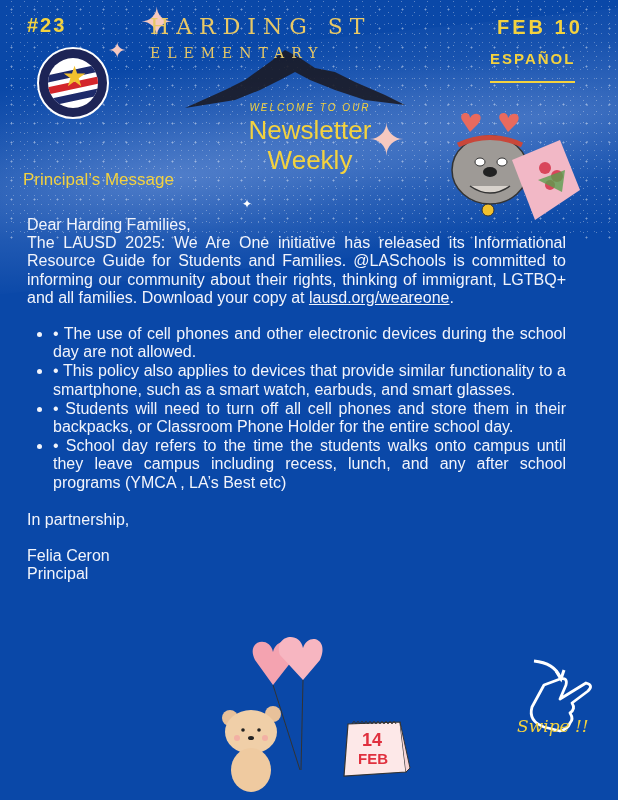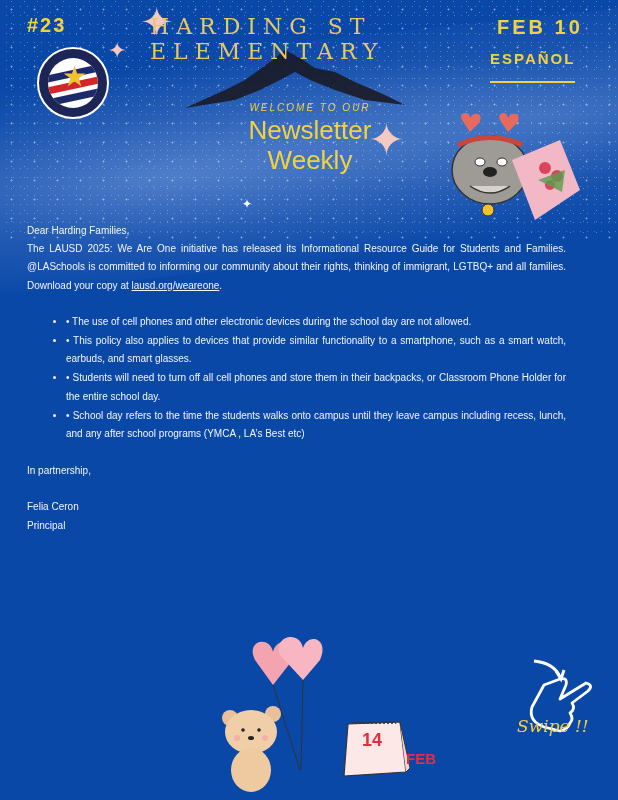--- a/index.html
+++ b/index.html
@@ -26,34 +26,34 @@
     background-position: 0 0, 5px 7px, 3px 2px;
     opacity:0.55;
   }
   .issue-number { position:absolute; left:27px; top:14px; color:#f3d23f; font-weight:bold; font-size:20px; letter-spacing:2px;text-align:center; }
   .seal { position:absolute; left:37px; top:47px; width:68px; height:68px; border-radius:50%; background:#1d2456; border:2px solid #fff; }
   .seal .inner { position:absolute; left:9px; top:9px; width:50px; height:50px; border-radius:50%; background:#fff; overflow:hidden; }
   .seal .stripe { position:absolute; left:-5px; width:60px; height:7px; border-radius:4px; transform:rotate(-12deg); }
   .seal .star { position:absolute; left:14px; top:5px; color:#f2c12e; font-size:28px; line-height:28px; }
   .title-block { position:absolute; left:150px; top:14px; width:300px; color:#e8c866; }
   .title-1 { font-family:"DejaVu Serif", serif; font-size:22px; letter-spacing:7px; }
-  .title-2 { font-family:"DejaVu Serif", serif; font-size:22px; letter-spacing:7px; }
+  .title-2 { font-family:"DejaVu Serif", serif; font-size:14px; letter-spacing:7px; margin-top:6px; }
   .mountain { position:absolute; left:185px; top:50px; width:220px; height:60px; }
   .welcome { position:absolute; left:240px; top:102px; width:140px; text-align:center; color:#f3d23f; font-size:10px; letter-spacing:2px;font-style:italic; }
   .weekly { position:absolute; left:220px; top:115px; width:180px; text-align:center; color:#f3d23f; font-size:26px; line-height:30px; }
   .date { position:absolute; left:497px; top:16px; color:#f3d23f; font-weight:bold; font-size:20px; letter-spacing:3px; }
   .espanol { position:absolute; left:490px; top:50px; color:#f3d23f; font-weight:bold; font-size:15px; letter-spacing:2px; border-bottom:2px solid #f3d23f; padding-bottom:14px; cursor:pointer; }
   .principal-heading { position:absolute; left:23px; top:170px; color:#f3d23f; font-size:17px; }
   .sparkle { position:absolute; color:#f6c9c0; line-height:1; }
-  .body-text { position:absolute; left:27px; top:222px; width:539px; color:#f2f4fb; font-size:10px; line-height:18.2px; text-align:justify; }
+  .body-text { position:absolute; left:27px; top:216px; width:539px; color:#f2f4fb; font-size:16px; line-height:18.2px; text-align:justify; }
   .body-text p { margin:0; }
   .body-text .gap { height:18px; }
   .body-text a { color:#f2f4fb; text-decoration:underline; }
   .body-text ul { margin:0; padding-left:26px; }
-  .body-text li { margin:0 0 1px 13px; }
+  .body-text li { margin:0 0 1px 0; }
   .bulldog { position:absolute; left:440px; top:110px; width:150px; height:120px; }
   .bear { position:absolute; left:215px; top:630px; width:115px; height:165px; }
   .calendar { position:absolute; left:340px; top:718px; width:72px; height:62px; }
   .swipe { position:absolute; left:526px; top:655px; width:80px; height:110px; }
   .swipe-label { position:absolute; left:517px; top:716px; color:#f3d23f; font-family:"DejaVu Serif", serif; font-style:italic; font-size:17px; }
 </style>
 </head>
 <body>
 
 <div class="page">
@@ -87,20 +87,21 @@
 
   <div class="welcome">WELCOME TO OUR</div>
   <div class="weekly">
     <div>Newsletter</div>
     <div>Weekly</div>
   </div>
 
   <div class="date">FEB 10</div>
   <div class="espanol">ESPAÑOL</div>
 
+  <div class="principal-heading">Principal’s Message</div>
 
   <svg class="bulldog" viewBox="0 0 150 120">
     <path d="M22 10 C18 2 30 0 30 8 C34 0 46 4 38 14 L30 22 Z" fill="#e86a5e"></path>
     <path d="M60 10 C56 2 68 0 68 8 C72 0 84 4 76 14 L68 22 Z" fill="#e86a5e"></path>
     <ellipse cx="50" cy="60" rx="38" ry="34" fill="#9e9a96" stroke="#333" stroke-width="1.5"></ellipse>
     <path d="M18 35 Q50 20 82 35" stroke="#c9473a" stroke-width="5" fill="none"></path>
     <ellipse cx="40" cy="52" rx="5" ry="4" fill="#fff" stroke="#333"></ellipse>
     <ellipse cx="62" cy="52" rx="5" ry="4" fill="#fff" stroke="#333"></ellipse>
     <ellipse cx="50" cy="62" rx="7" ry="5" fill="#222"></ellipse>
     <path d="M30 76 Q50 90 70 76" stroke="#333" stroke-width="1.5" fill="#d8d2cc"></path>
@@ -145,21 +146,21 @@
     <circle cx="50" cy="108" r="3" fill="#f4a3a3" opacity="0.7"></circle>
   </svg>
 
   <div class="calendar">
     <svg viewBox="0 0 72 62" width="72" height="62" style="position:absolute;left:0;top:0;">
       <path d="M8 6 L60 4 L66 54 L4 58 Z" fill="#fde8e8" stroke="#333" stroke-width="1.2"></path>
       <path d="M60 4 L70 50 L66 54" fill="#f7d5d5" stroke="#333" stroke-width="1"></path>
       <path d="M12 6 q2 -5 4 0 q2 -5 4 0 q2 -5 4 0 q2 -5 4 0 q2 -5 4 0 q2 -5 4 0 q2 -5 4 0 q2 -5 4 0 q2 -5 4 0 q2 -5 4 0 q2 -5 4 0" fill="none" stroke="#333" stroke-width="1"></path>
     </svg>
     <div style="position:absolute;left:22px;top:12px;color:#e0303e;font-weight:bold;font-size:18px;">14</div>
-    <div style="position:absolute;left:18px;top:32px;color:#e0303e;font-weight:bold;font-size:15px;margin-left:48px;">FEB</div>
+    <div style="position:absolute;left:18px;top:32px;color:#e0303e;font-weight:bold;font-size:15px;">FEB</div>
   </div>
 
   <svg class="swipe" viewBox="0 0 80 110">
     <path d="M8 6 Q28 8 34 22" stroke="#fff" stroke-width="3" fill="none"></path>
     <path d="M30 16 L35 24 L38 15" stroke="#fff" stroke-width="3" fill="none"></path>
     <path d="M18 30 L6 52 Q2 66 18 72 L34 76 Q42 74 44 68 Q48 64 44 58 Q50 54 46 48 L62 36 Q68 30 60 28 L34 44 L40 30 Q42 22 34 24 Z" stroke="#fff" stroke-width="2.8" fill="none" stroke-linejoin="round"></path>
   </svg>
   <div class="swipe-label">Swipe !!</div>
 </div>
 

